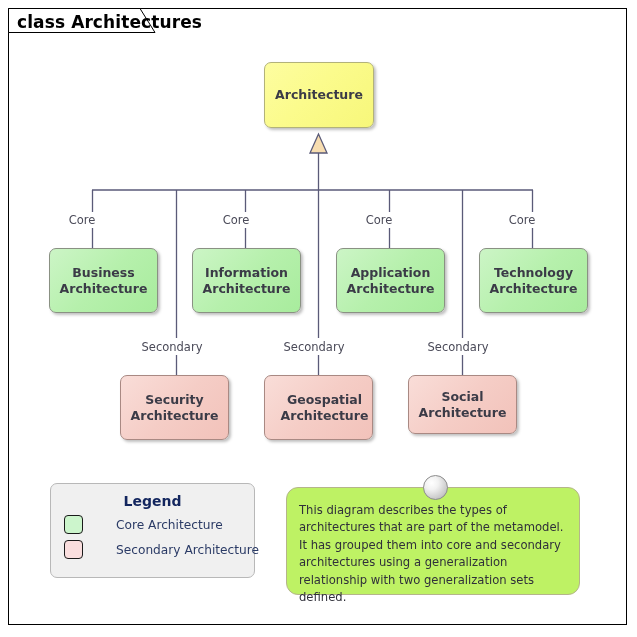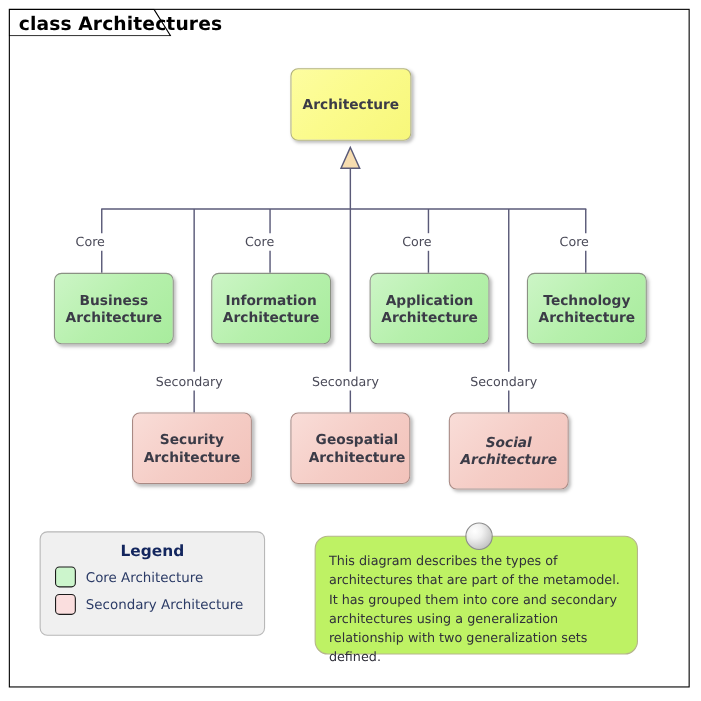--- a/index.html
+++ b/index.html
@@ -88,41 +88,42 @@
   .edge-label {
     position: absolute;
     font-size: 11.5px;
     color: #4a4a58;
     white-space: nowrap;
   }
 
   
   #legend {
     position: absolute;
-    left: 36px;
+    left: 50px;
     top: 483px;
     width: 205px;
     height: 95px;
     background: #f0f0f0;
     border: 1px solid #b8b8b8;
     border-radius: 7px;
     box-sizing: border-box;
   }
   #legend-title {
     text-align: center;
     font-size: 14px;
     font-weight: bold;
     color: #13265e;
     margin-top: 9px;
   }
   .legend-row {
     display: flex;
     align-items: center;
     margin-left: 13px;
     margin-top: 6px;
+    gap: 24px;
   }
   .legend-swatch {
     width: 19px;
     height: 19px;
     border: 1.4px solid #1a1a1a;
     border-radius: 4px;
     box-sizing: border-box;
     flex: 0 0 auto;
   }
   .legend-text {
@@ -256,21 +257,21 @@
 <div class="node secondary" style="left:264px; top:375px; width:109px; height:65px;padding-left:12px;">
   <span>
     <span>Geospatial</span><br>
     <span>Architecture</span>
   </span>
 </div>
 <div class="edge-label" style="left:314px; top:340px; transform:translateX(-50%);">
   <span>Secondary</span>
 </div>
 
-<div class="node secondary" style="left:408px; top:375px; width:109px; height:70px;font-style:italic;">
+<div class="node secondary" style="left:408px; top:375px; width:109px; height:59px;">
   <span>
     <span>Social</span><br>
     <span>Architecture</span>
   </span>
 </div>
 <div class="edge-label" style="left:458px; top:340px; transform:translateX(-50%);">
   <span>Secondary</span>
 </div>
 
 <div id="legend">

